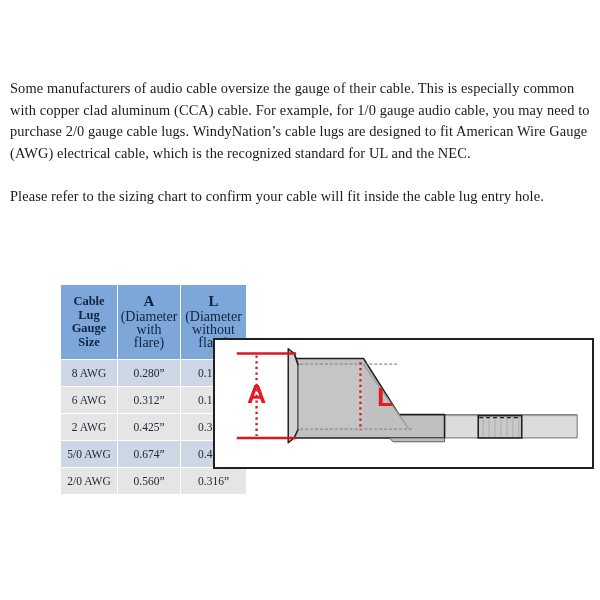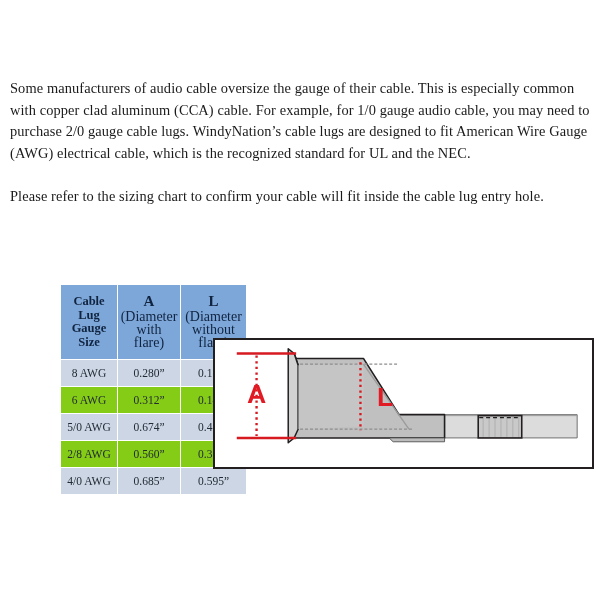--- a/index.html
+++ b/index.html
@@ -86,21 +86,21 @@
     font-size: 14px;
     line-height: 13px;
   }
 
   #sizing-table tbody td {
     height: 26px;
     font-size: 11.5px;
     color: #222a35;
   }
   #sizing-table tbody tr.shade td { background: #ccd6e4; }
-  #sizing-table tbody tr.plain td { background: #84cc16; }
+  #sizing-table tbody tr.plain td { background: #e5e5e5; }
 
   
   #diagram-panel {
     position: absolute;
     left: 213px;
     top: 338px;
     width: 381px;
     height: 131px;
     border: 2px solid #231f20;
     background: #ffffff;
@@ -155,34 +155,34 @@
       <tr class="shade">
         <td>8 AWG</td>
         <td>0.280”</td>
         <td>0.189”</td>
       </tr>
       <tr class="plain">
         <td>6 AWG</td>
         <td>0.312”</td>
         <td>0.143”</td>
       </tr>
+      <tr class="plain">
+        <td>2 AWG</td>
+        <td>0.425”</td>
+        <td>0.336”</td>
+      </tr>
       <tr class="shade">
         <td>5/0 AWG</td>
         <td>0.674”</td>
         <td>0.410”</td>
       </tr>
       <tr class="plain">
-        <td>2/8 AWG</td>
+        <td>2/0 AWG</td>
         <td>0.560”</td>
         <td>0.316”</td>
-      </tr>
-      <tr class="shade">
-        <td>4/0 AWG</td>
-        <td>0.685”</td>
-        <td>0.595”</td>
       </tr>
     </tbody>
   </table>
 
   <div id="diagram-panel">
     <svg id="diagram-svg" viewBox="0 0 381 131" preserveAspectRatio="none">
 
       <polygon points="232,77 366,77 366,101 232,101" fill="#dcdcdc" stroke="#6f6f6f" stroke-width="1"></polygon>
 
       <line x1="232" y1="78" x2="366" y2="78" stroke="#9a9a9a" stroke-width="1"></line>

